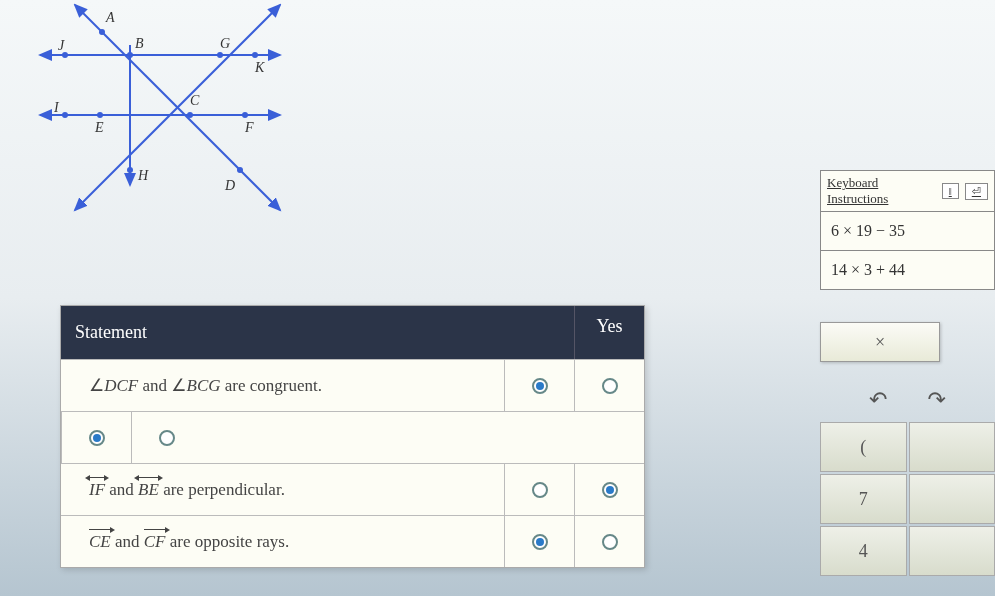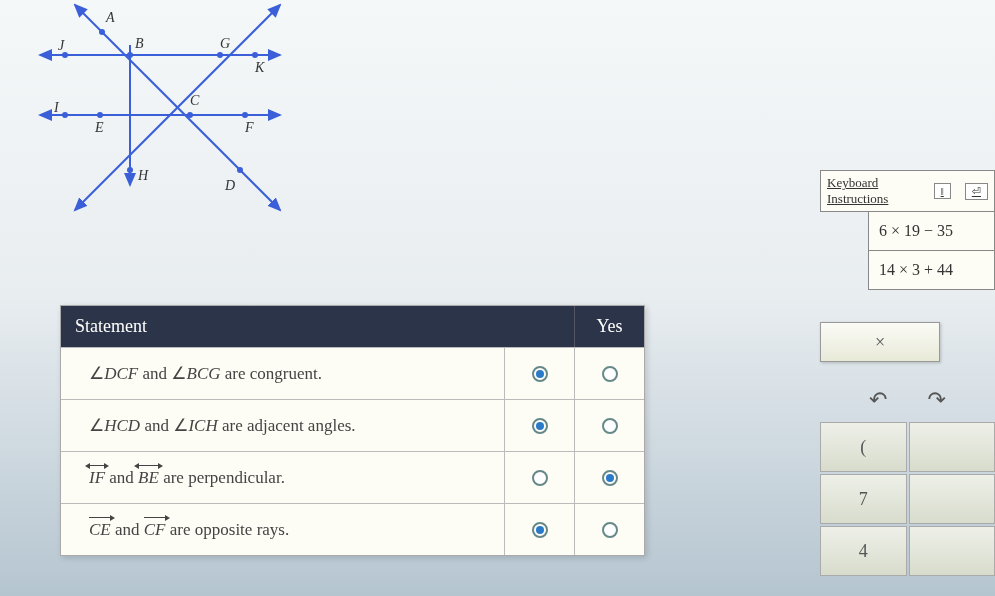--- a/index.html
+++ b/index.html
@@ -28,37 +28,36 @@
     }
     .kb-header {
       border: 1px solid #888;
       background: #fdfdf5;
       padding: 4px 6px;
       font-size: 13px;
       text-decoration: underline;
       color: #333;
       display: flex;
       align-items: center;
-      gap: 14px;
+      gap: 6px;
     }
     .kb-header .mini-btn {
       border: 1px solid #888;
       padding: 1px 6px;
       font-size: 11px;
       background: #fff;
       text-decoration: none;
     }
     .eq-row {
       border: 1px solid #888;
       border-top: none;
       background: #fdfdf5;
       padding: 10px 10px;
       font-size: 16px;
       color: #333;
-      margin-left: 48px;
     }
     .x-button {
       position: absolute;
       top: 322px;
       right: 55px;
       width: 120px;
       height: 40px;
       background: linear-gradient(#fbfbf6, #e8ead8);
       border: 1px solid #999;
       color: #555;
@@ -96,21 +95,21 @@
       width: 585px;
       border: 1px solid #aaa;
       box-shadow: 2px 2px 6px rgba(0,0,0,0.15);
     }
     .th-row {
       display: flex;
       background: #2b3448;
       color: #fff;
       font-size: 18px;
     }
-    .th-stmt { flex: 1; padding: 10px 14px; }
+    .th-stmt { flex: 1; padding: 16px 14px; }
     .th-yn { width: 70px; text-align: center; padding: 10px 12px; border-left: 1px solid #556; }
     .td-row {
       display: flex;
       background: #fdfdf5;
       border-top: 1px solid #bbb;
       align-items: center;
       min-height: 52px;
     }
     .td-stmt {
       flex: 1;
@@ -243,26 +242,20 @@
     </div>
     <div class="td-yn">
         <span class="radio sel"></span>
       </div>
     <div class="td-yn">
         <span class="radio"></span>
       </div>
   </div>
 
   <div class="td-row">
-    <div class="td-stmt">
-      <span class="angle"></span><span>HCD</span>
-      <span class="rm"> and </span>
-      <span class="angle"></span><span>ICH</span>
-      <span class="rm"> are adjacent angles.</span>
-    </div>
     <div class="td-yn">
         <span class="radio sel"></span>
       </div>
     <div class="td-yn">
         <span class="radio"></span>
       </div>
   </div>
 
   <div class="td-row">
     <div class="td-stmt">

